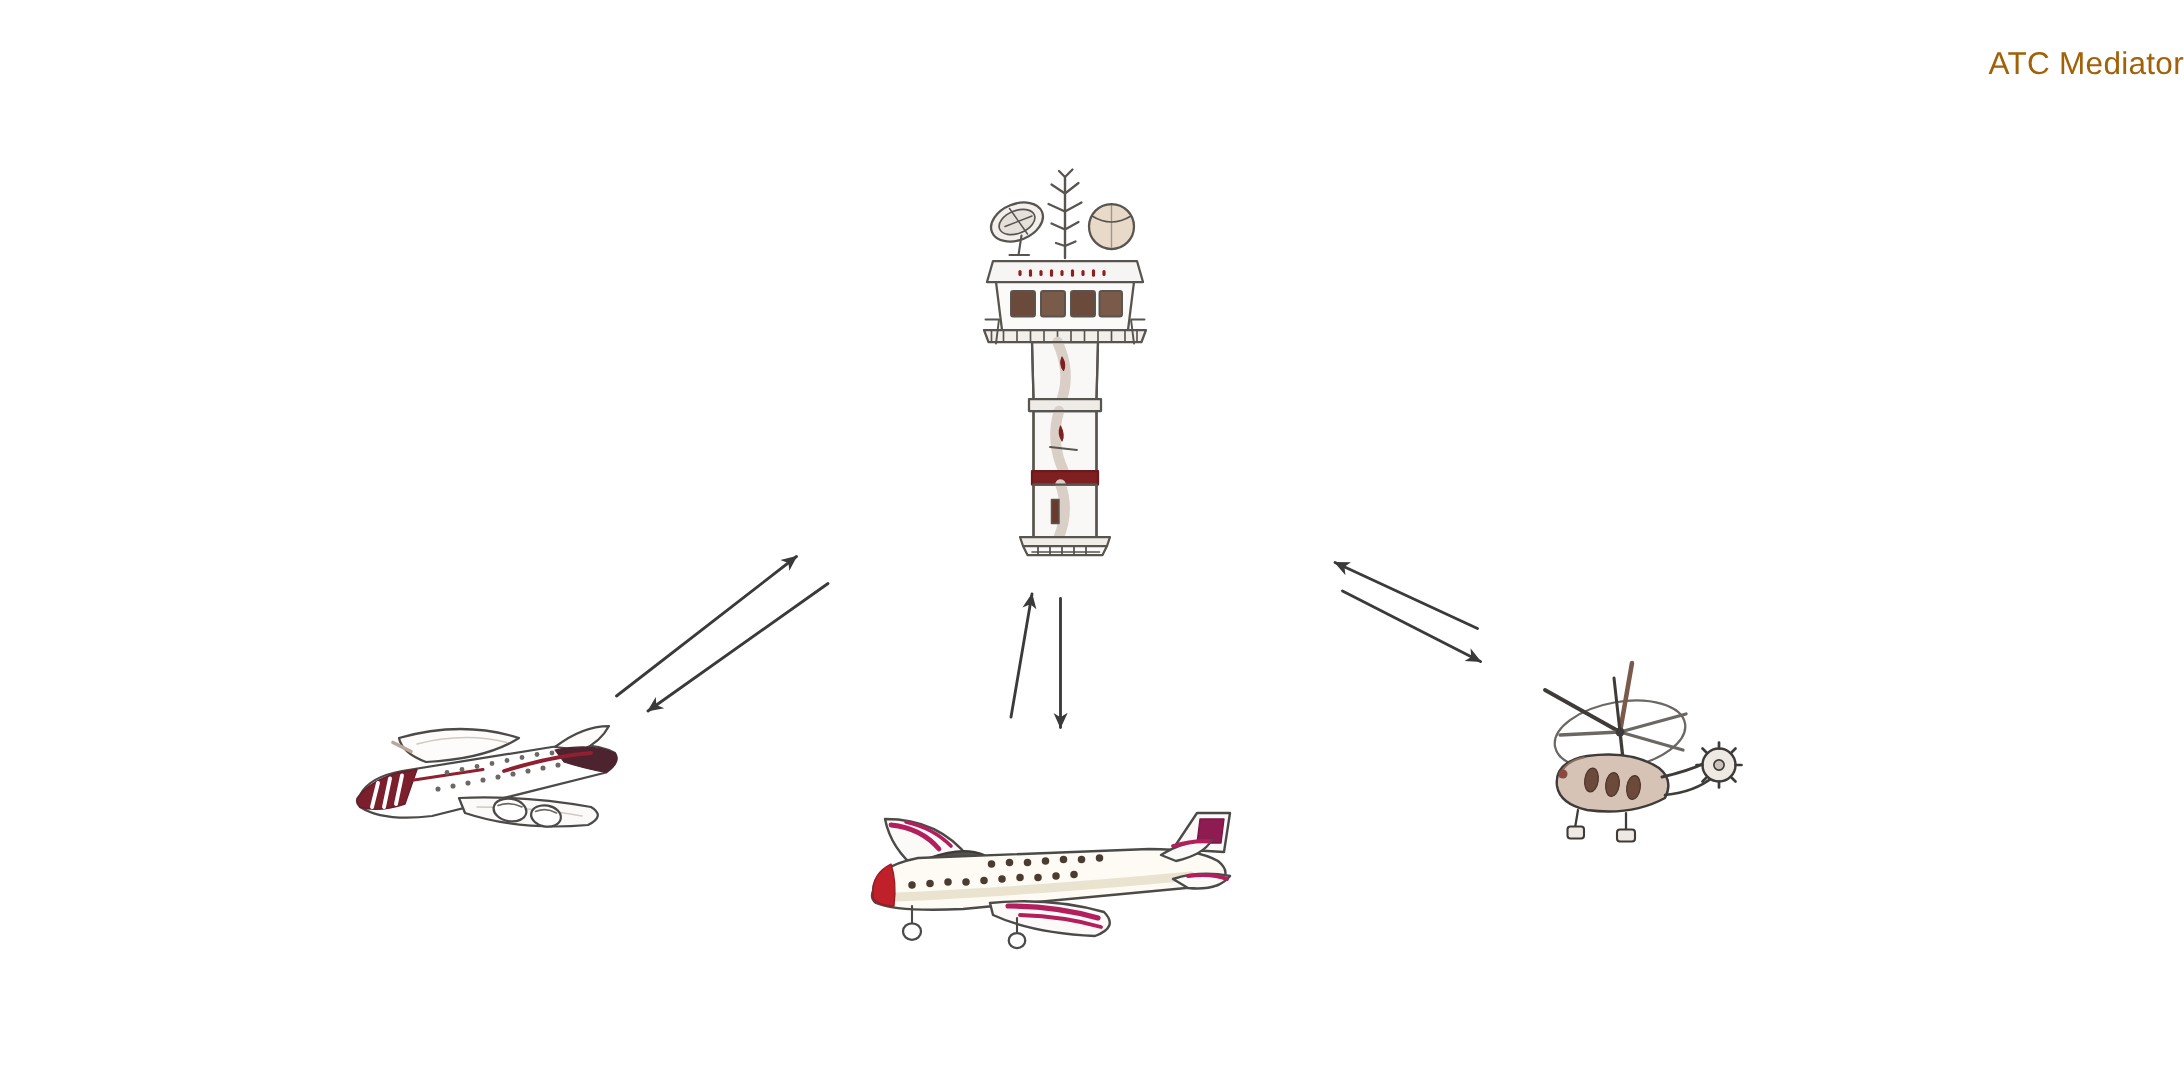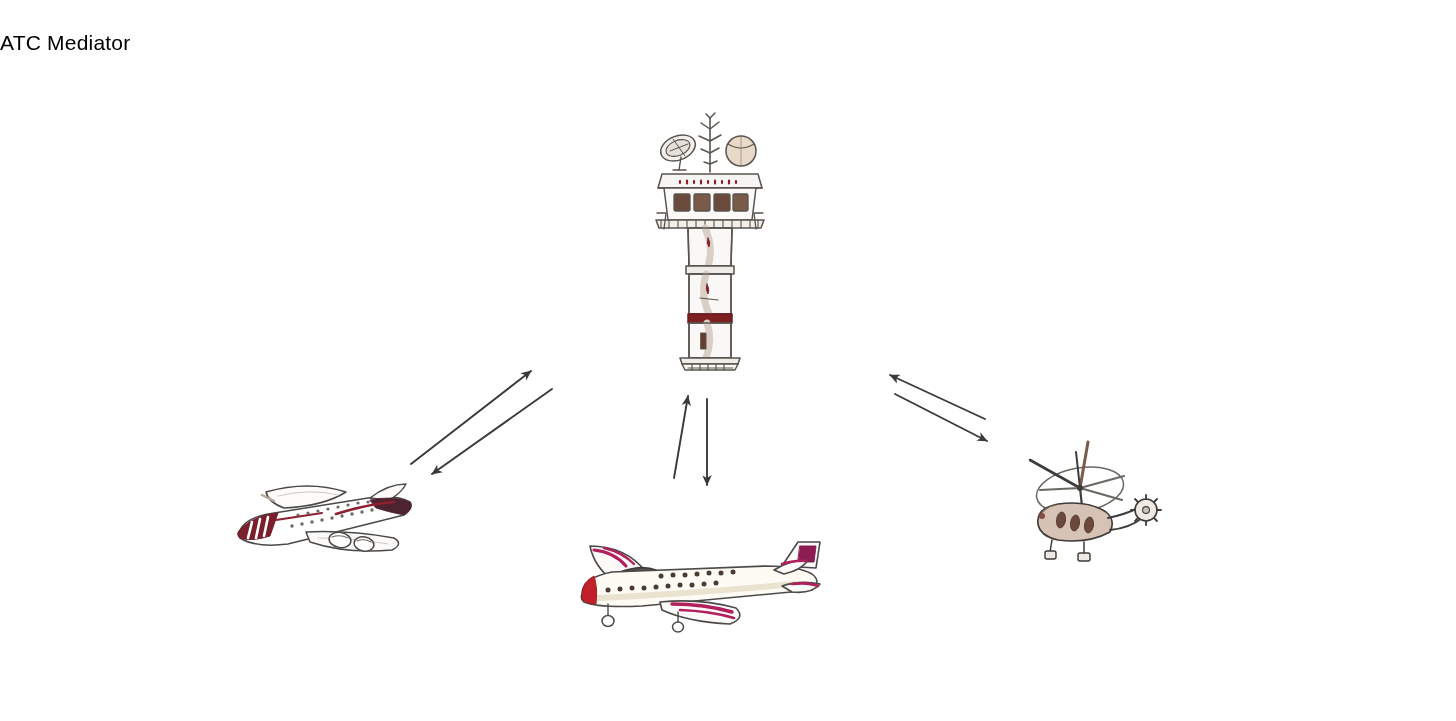--- a/index.html
+++ b/index.html
@@ -18,25 +18,25 @@
     position: absolute;
     inset: 0;
     width: 1456px;
     height: 721px;
   }
   .diagram-title {
     position: absolute;
     top: 32px;
     left: 0;
     width: 1456px;
-    text-align: left;
+    text-align: right;
     font-family: "Liberation Sans", sans-serif;
     font-size: 21px;
     font-weight: 400;
-    color: #000000;
+    color: #a16207;
     letter-spacing: 0.2px;
     line-height: 1;
   }
   .node {
     position: absolute;
   }
   .node svg { display: block; overflow: visible; }
   .edge {
     position: absolute;
     left: 0; top: 0;

